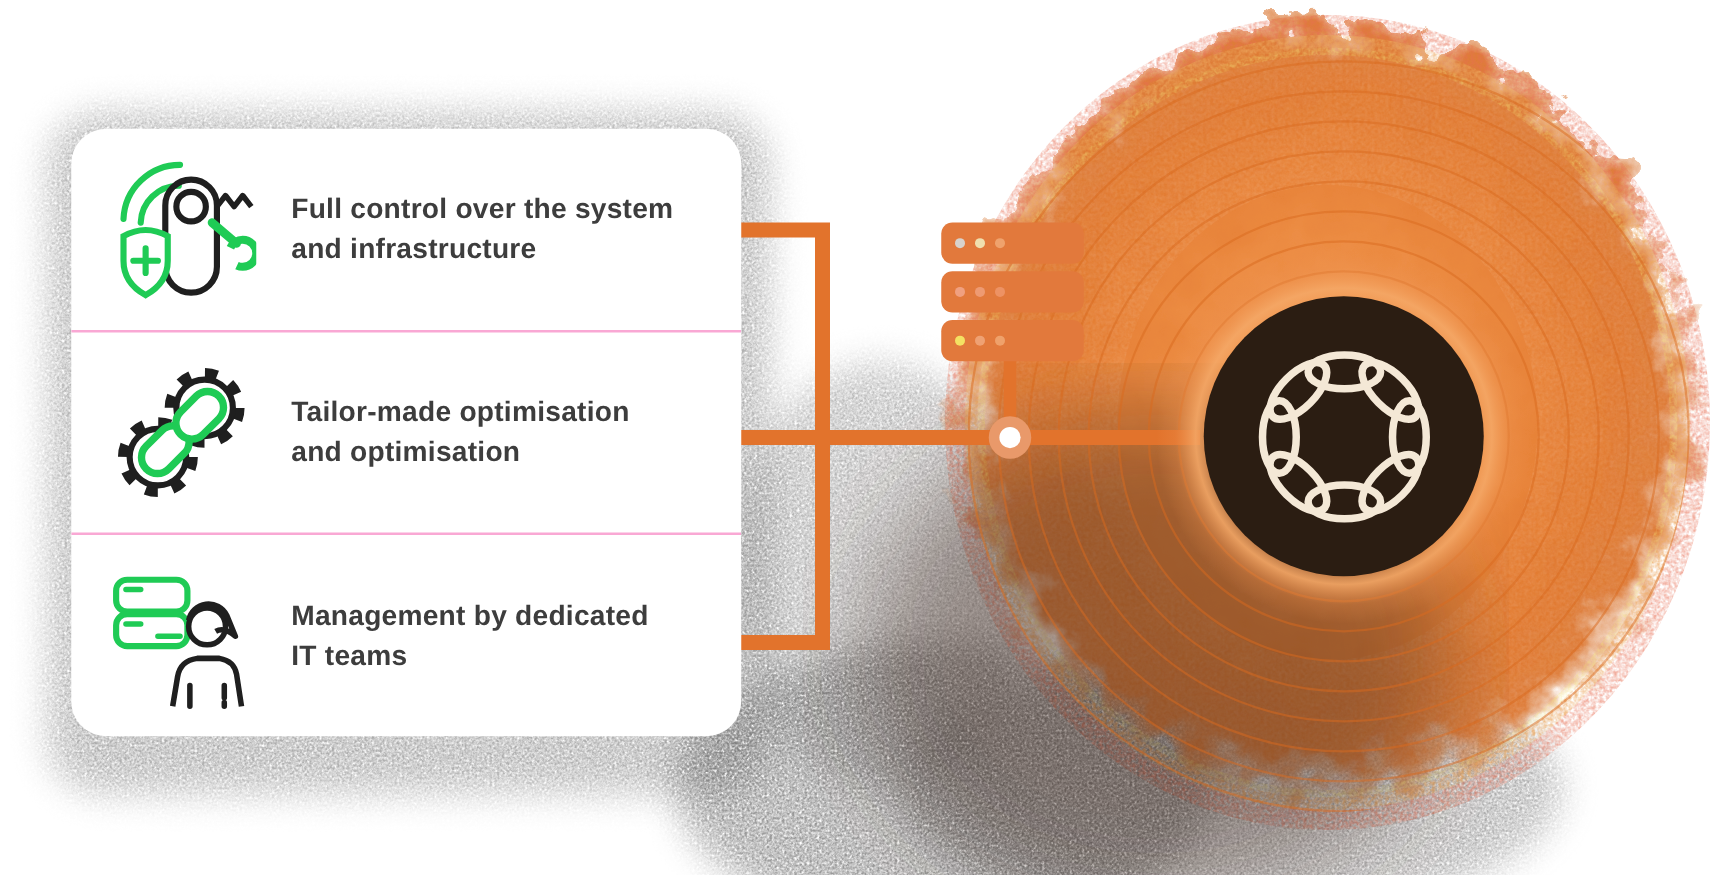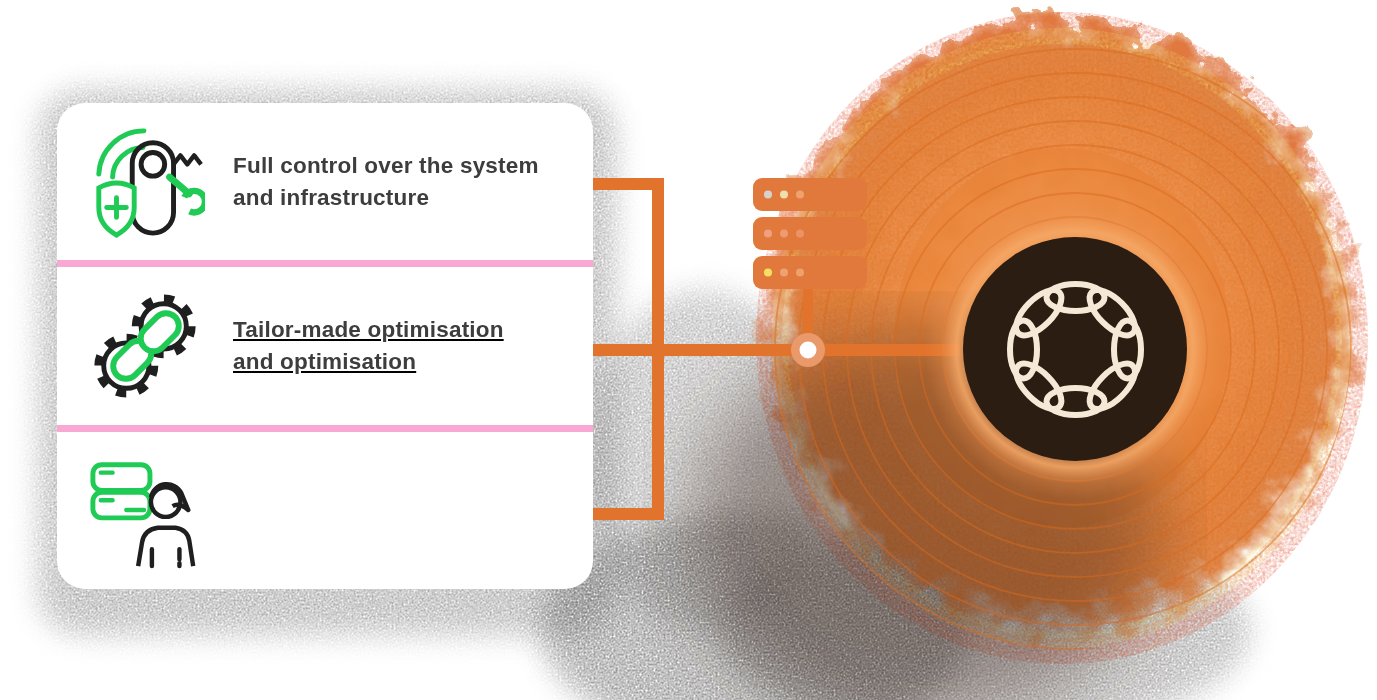--- a/index.html
+++ b/index.html
@@ -7,21 +7,21 @@
     position:relative;width:1377px;height:700px;overflow:hidden;
     font-family:"Liberation Sans","DejaVu Sans",sans-serif;
   }
   .art{position:absolute;left:0;top:0;z-index:1;}
   .card{
     position:absolute;left:57px;top:103px;width:536px;height:486px;
     background:#ffffff;border-radius:28px;z-index:2;
     display:flex;flex-direction:column;overflow:hidden;
   }
   .row{flex:1 1 0;display:flex;align-items:center;gap:28px;padding:0 24px 0 30px;}
-  .row + .row{border-top:7px solid #f9a8d4;text-decoration:underline;}
+  .row + .row{border-top:2px solid #f9a8d4;}
   .icon-box{width:118px;height:118px;flex:0 0 auto;}
   .icon-box svg{width:100%;height:100%;display:block;}
   .caption{
     font-size:22.5px;line-height:32px;font-weight:bold;color:#3d3d3d;
     letter-spacing:.2px;
   }
   .caption span{display:block;}
 </style>
 </head>
 <body>
@@ -192,16 +192,20 @@
         <svg viewBox="0 0 120 120" fill="none">
           <rect x="6" y="14" width="58" height="26" rx="9" stroke="#1FCB55" stroke-width="5"></rect>
           <rect x="6" y="42" width="58" height="26" rx="9" stroke="#1FCB55" stroke-width="5"></rect>
           <path d="M14 22 h12 M14 50 h12 M40 60 h18" stroke="#1FCB55" stroke-width="4.5" stroke-linecap="round"></path>
           <circle cx="80" cy="52" r="15" stroke="#1F1F1F" stroke-width="4.5"></circle>
           <path d="M65 47 A16.5 16.5 0 0 1 96 43 L103 60 Q94 52 87 56" stroke="#1F1F1F" stroke-width="4.5" stroke-linejoin="round"></path>
           <path d="M52 117 L56 93 Q58 80 72 78 H90 Q102 80 104 91 L108 117" stroke="#1F1F1F" stroke-width="4.5" stroke-linejoin="round"></path>
           <path d="M66 100 V117 M94 100 V110 M94 114 V117" stroke="#1F1F1F" stroke-width="4.5" stroke-linecap="round"></path>
         </svg>
       </div>
+      <div class="caption">
+        <span>Management by dedicated</span>
+        <span>IT teams</span>
+      </div>
     </div>
 
   </div>
 </div>
 
 </body></html>

